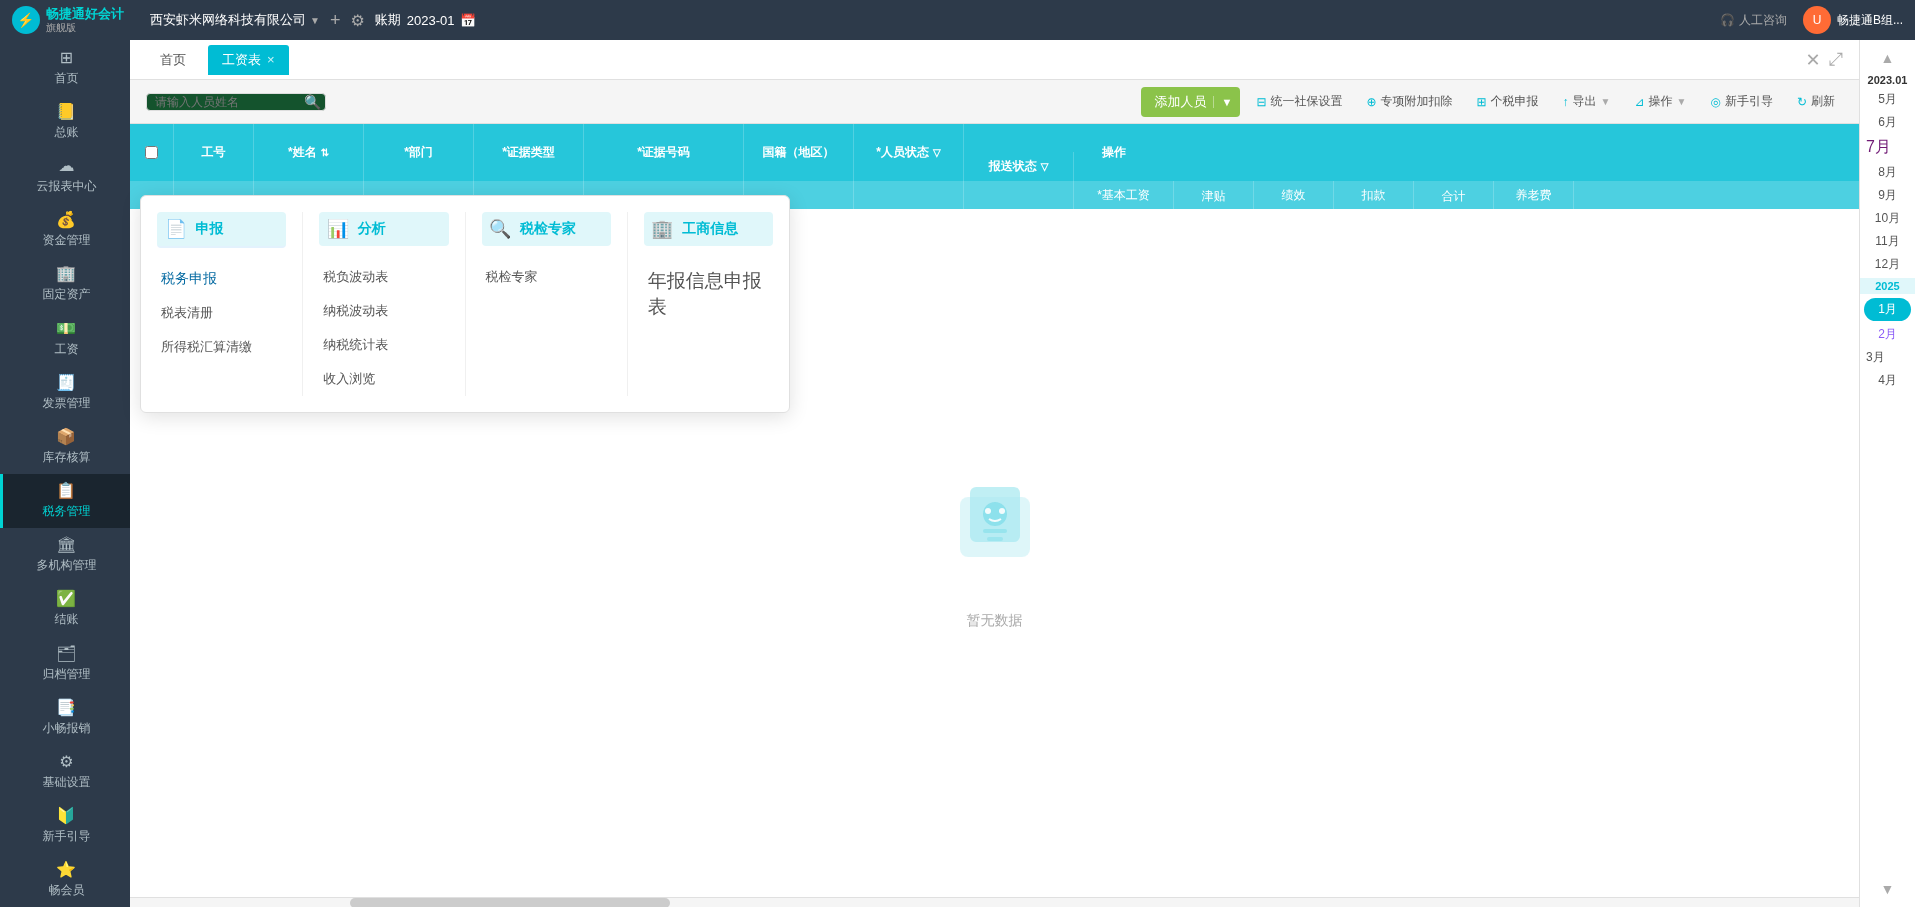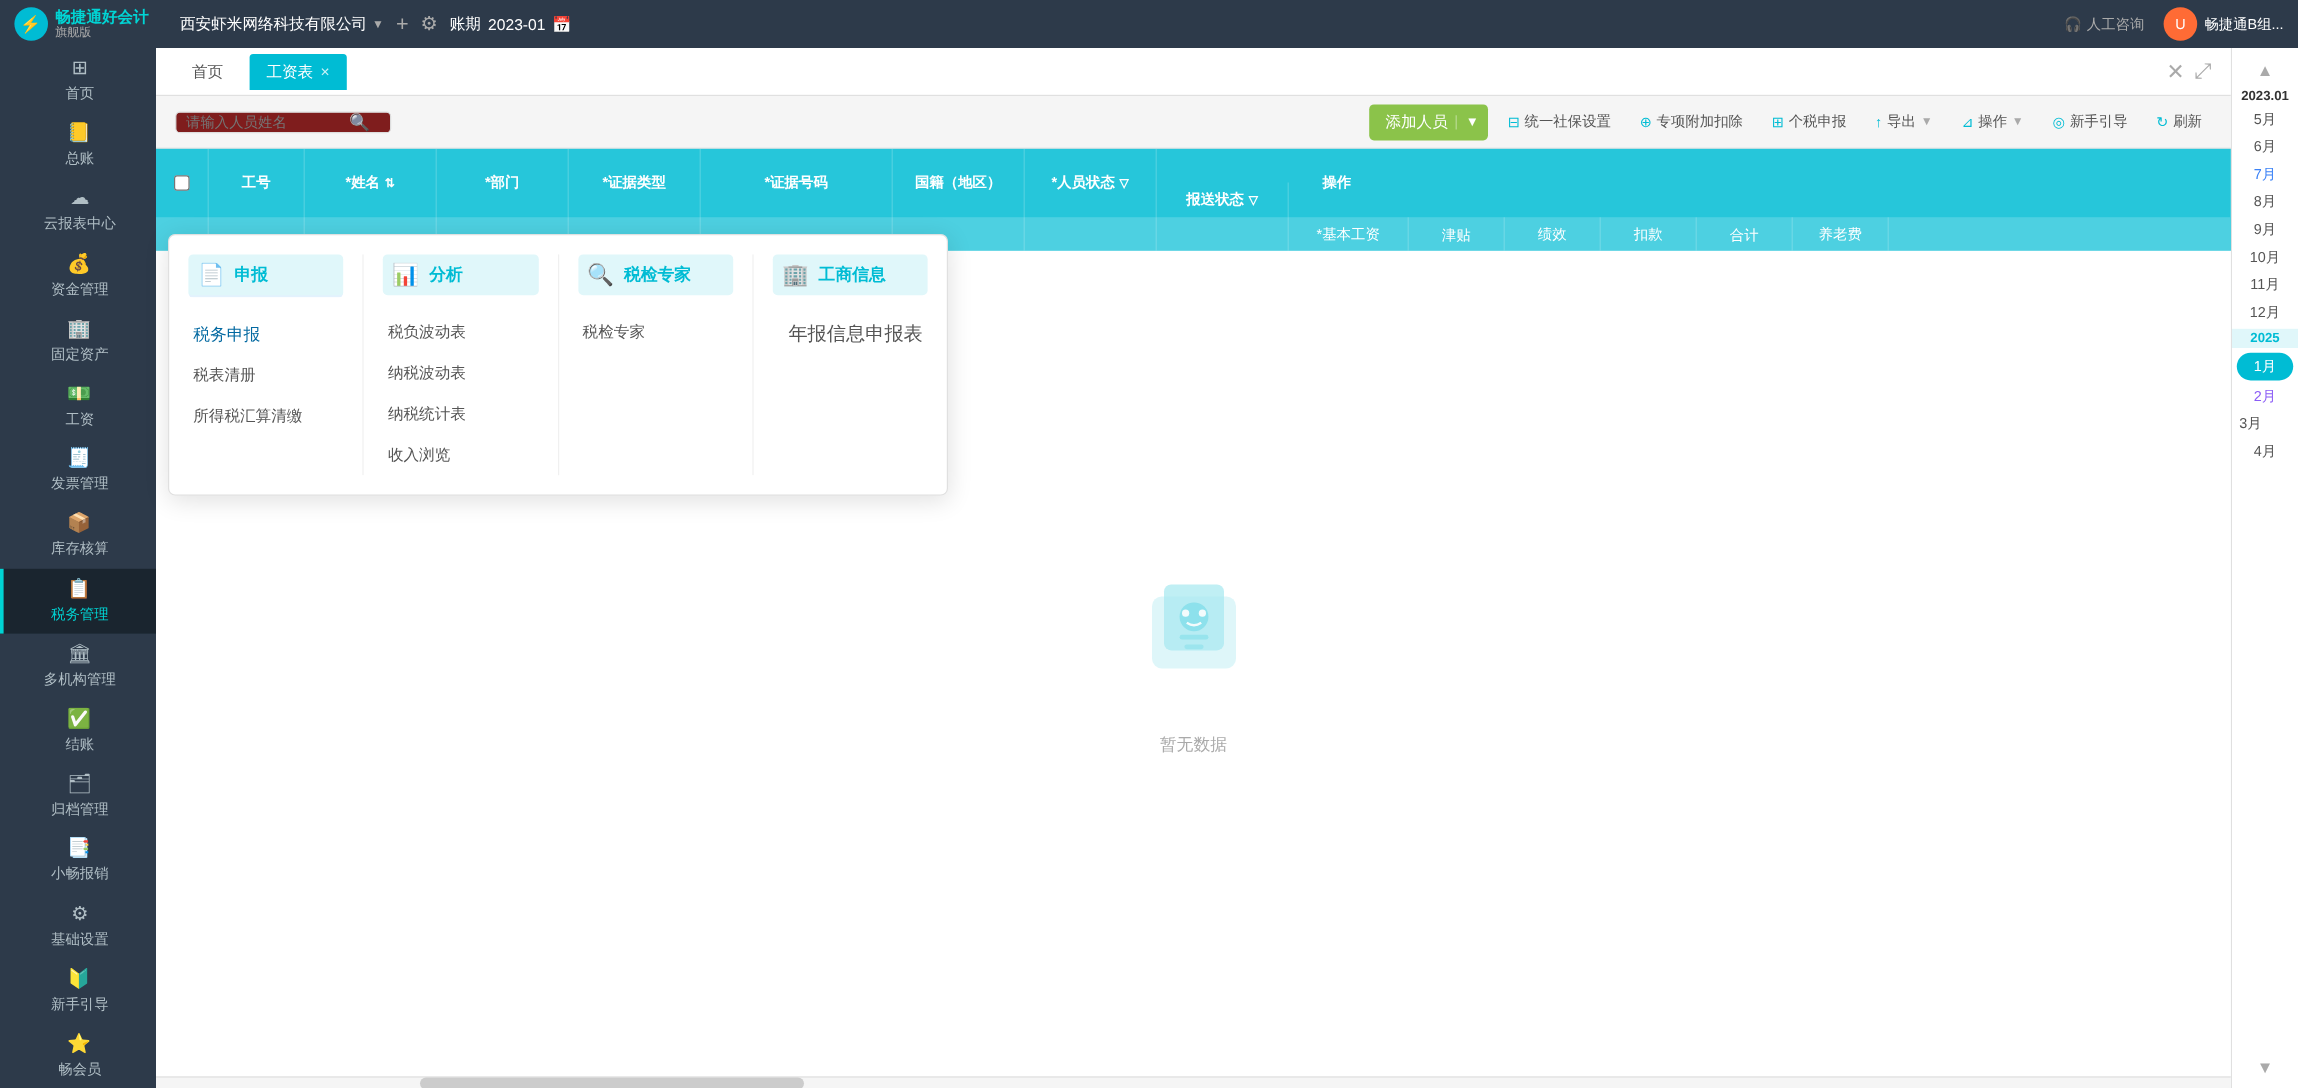--- a/index.html
+++ b/index.html
@@ -117,21 +117,21 @@
       <span>工资表</span>
       <span style="font-size:13px;cursor:pointer;opacity:0.8;">×</span>
     </div>
     <div style="margin-left:auto;display:flex;gap:8px;">
       <span style="cursor:pointer;font-size:18px;color:#aaa;">✕</span>
       <span style="cursor:pointer;font-size:18px;color:#aaa;">⤢</span>
     </div>
   </div>
 
   <div style="background:#f5f5f5;border-bottom:1px solid #e0e0e0;display:flex;align-items:center;padding:6px 16px;gap:8px;height:44px;">
-    <div style="display:flex;align-items:center;border:1px solid #ddd;background:#7f1d1d;border-radius:4px;padding:0 8px;gap:6px;width:180px;">
+    <div style="display:flex;align-items:center;border:1px solid #ddd;background:#14532d;border-radius:4px;padding:0 8px;gap:19px;width:180px;">
       <input placeholder="请输入人员姓名" style="border: none; outline: none; font-size: 12px; color: rgb(153, 153, 153); width: 130px; background: transparent;">
       <span style="color:#aaa;font-size:14px;">🔍</span>
     </div>
     <div style="flex:1;"></div>
     <button style="background:#8bc34a;color:#fff;border:none;border-radius:4px;padding:6px 0 6px 14px;font-size:13px;cursor:pointer;display:flex;align-items:center;gap:0;">
       <span>添加人员</span>
       <span style="border-left:1px solid rgba(255,255,255,0.4);padding:0 8px;margin-left:6px;font-size:11px;">▼</span>
     </button>
     <div style="display:flex;align-items:center;gap:4px;color:#555;font-size:12px;cursor:pointer;padding:4px 8px;border-radius:3px;">
       <span style="color:#00bcd4;">⊟</span>
@@ -257,21 +257,21 @@
   </div>
 </div>
 
 <div style="position:fixed;right:0;top:40px;bottom:0;width:56px;background:#fff;border-left:1px solid #e0e0e0;display:flex;flex-direction:column;align-items:center;padding:4px 0;z-index:50;overflow:hidden;">
   <div style="width:28px;height:28px;display:flex;align-items:center;justify-content:center;cursor:pointer;color:#aaa;font-size:14px;border-radius:50%;">▲</div>
 
   <div style="font-size:11px;color:#333;font-weight:bold;margin:2px 0;text-align:center;">2023.01</div>
 
   <div style="font-size:12px;color:#555;padding:3px 6px;cursor:pointer;width:100%;text-align:center;border-radius:3px;">5月</div>
   <div style="font-size:12px;color:#555;padding:3px 6px;cursor:pointer;width:100%;text-align:center;border-radius:3px;">6月</div>
-  <div style="font-size:12px;color:#3b82f6;padding:3px 6px;cursor:pointer;width:100%;text-align:center;border-radius:3px;">7月</div>
+  <div style="font-size:16px;color:#701a75;padding:3px 6px;cursor:pointer;width:100%;text-align:left;border-radius:3px;">7月</div>
   <div style="font-size:12px;color:#555;padding:3px 6px;cursor:pointer;width:100%;text-align:center;border-radius:3px;">8月</div>
   <div style="font-size:12px;color:#555;padding:3px 6px;cursor:pointer;width:100%;text-align:center;border-radius:3px;">9月</div>
   <div style="font-size:12px;color:#555;padding:3px 6px;cursor:pointer;width:100%;text-align:center;border-radius:3px;">10月</div>
   <div style="font-size:12px;color:#555;padding:3px 6px;cursor:pointer;width:100%;text-align:center;border-radius:3px;">11月</div>
   <div style="font-size:12px;color:#555;padding:3px 6px;cursor:pointer;width:100%;text-align:center;border-radius:3px;">12月</div>
 
   <div style="font-size:11px;color:#00bcd4;font-weight:bold;margin:2px 0;text-align:center;background:#e0f7fa;width:100%;padding:2px 0;">2025</div>
 
   <div style="font-size:12px;color:#fff;padding:3px 6px;cursor:pointer;width:100%;text-align:center;border-radius:20px;background:#00bcd4;margin:2px 4px;width:calc(100% - 8px);">1月</div>
   <div style="font-size:12px;color:#8b5cf6;padding:3px 6px;cursor:pointer;width:100%;text-align:center;border-radius:3px;">2月</div>
@@ -330,19 +330,19 @@
       <div style="padding:8px 4px;color:#555;font-size:13px;cursor:pointer;border-radius:3px;">
         <span>税检专家</span>
       </div>
     </div>
 
     <div style="flex:1;padding:0 0 0 16px;">
       <div style="display:flex;align-items:center;gap:8px;margin-bottom:14px;font-size:14px;font-weight:bold;color:#333;padding-bottom:8px;background:#e0f7fa;border-radius:4px;padding:6px 8px;">
         <span style="font-size:18px;color:#00bcd4;">🏢</span>
         <span style="color:#00bcd4;">工商信息</span>
       </div>
-      <div style="padding:8px 4px;color:#555;font-size:16px;cursor:pointer;border-radius:3px;text-align:right;">
+      <div style="padding:8px 4px;color:#555;font-size:19px;cursor:pointer;border-radius:3px;">
         <span>年报信息申报表</span>
       </div>
     </div>
 
   </div>
 </div>
 
 </body></html>

